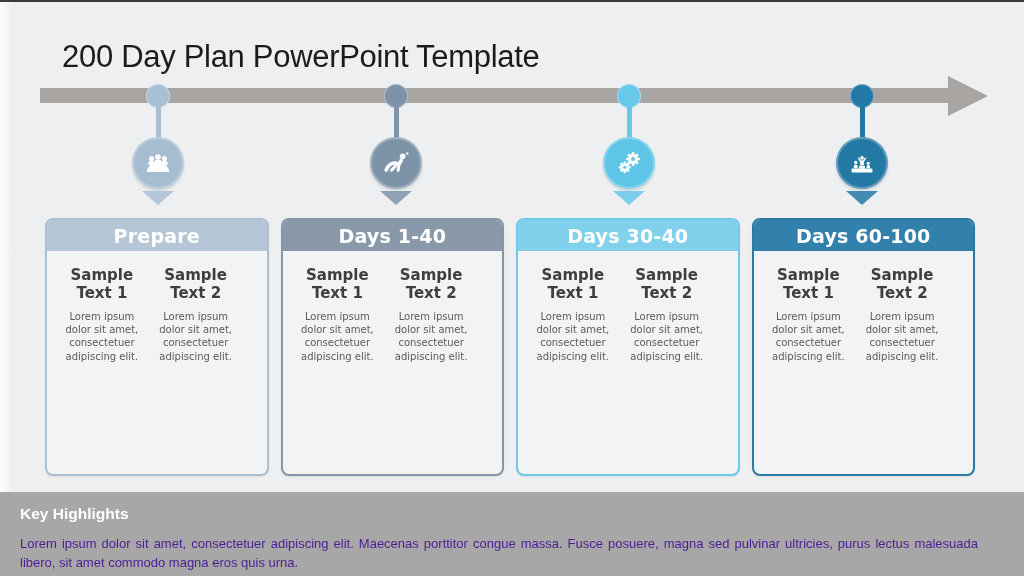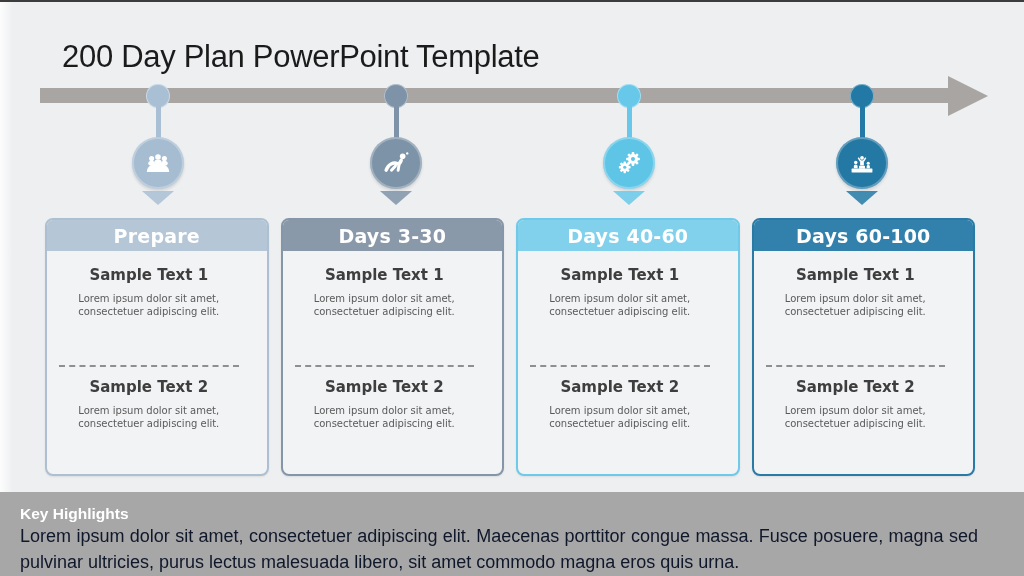--- a/index.html
+++ b/index.html
@@ -34,33 +34,33 @@
            border-left:16px solid transparent;border-right:16px solid transparent;
            border-top:14px solid var(--c);opacity:0.85;}
 
   
   .cards{position:absolute;left:45px;top:218px;width:930px;height:258px;display:flex;gap:12px;}
   .card{flex:1;border-radius:8px;border:2px solid var(--cb);background:#f1f3f5;
         display:flex;flex-direction:column;overflow:hidden;box-shadow:0 1px 2px rgba(0,0,0,0.08);}
   .card-header{height:31px;flex:0 0 31px;background:var(--ch);color:#ffffff;
                display:flex;align-items:center;justify-content:center;
                font-size:19px;font-weight:bold;letter-spacing:0.2px;}
-  .card-body{flex:1;display:flex;flex-direction:column;padding:4px 26px 8px 10px;}
+  .card-body{flex:1;display:flex;flex-direction:row;padding:4px 26px 8px 10px;}
   .sec{flex:1;display:flex;flex-direction:column;}
   .sec-heading{margin-top:11px;text-align:center;font-size:15px;font-weight:bold;color:#3e3e3e;}
   .sec-text{margin:8px auto 0 auto;max-width:156px;text-align:center;font-size:10px;
             color:#5a5a5a;line-height:1.32;}
   .divider{border:none;border-top:2px dashed #8f8f8f;margin:10px 2px 0 2px;height:0;}
 
   
   .footer{position:absolute;left:0;top:492px;width:1024px;height:84px;background:#a7a7a7;
           color:#ffffff;font-family:"Liberation Sans",sans-serif;box-sizing:border-box;
           padding:13px 46px 0 20px;}
   .footer-heading{font-size:15.5px;font-weight:bold;}
-  .footer-text{margin-top:0;font-size:18px;line-height:1.45;color:#0f172a;
+  .footer-text{margin-top:12px;font-size:13px;line-height:1.45;color:#4c1d95;
                text-align:justify;}
 </style>
 </head>
 <body>
 
 <div class="top-edge"></div>
 <div class="left-strip"></div>
 
 <h1 class="slide-title">200 Day Plan PowerPoint Template</h1>
 
@@ -159,36 +159,36 @@
       </div>
       <div class="divider"></div>
       <div class="sec">
         <div class="sec-heading">Sample Text 2</div>
         <div class="sec-text">Lorem ipsum dolor sit amet, consectetuer adipiscing elit.</div>
       </div>
     </div>
   </div>
 
   <div class="card t2">
-    <div class="card-header">Days 3-30</div>
+    <div class="card-header">Days 1-40</div>
     <div class="card-body">
       <div class="sec">
         <div class="sec-heading">Sample Text 1</div>
         <div class="sec-text">Lorem ipsum dolor sit amet, consectetuer adipiscing elit.</div>
       </div>
       <div class="divider"></div>
       <div class="sec">
         <div class="sec-heading">Sample Text 2</div>
         <div class="sec-text">Lorem ipsum dolor sit amet, consectetuer adipiscing elit.</div>
       </div>
     </div>
   </div>
 
   <div class="card t3">
-    <div class="card-header">Days 40-60</div>
+    <div class="card-header">Days 30-40</div>
     <div class="card-body">
       <div class="sec">
         <div class="sec-heading">Sample Text 1</div>
         <div class="sec-text">Lorem ipsum dolor sit amet, consectetuer adipiscing elit.</div>
       </div>
       <div class="divider"></div>
       <div class="sec">
         <div class="sec-heading">Sample Text 2</div>
         <div class="sec-text">Lorem ipsum dolor sit amet, consectetuer adipiscing elit.</div>
       </div>

